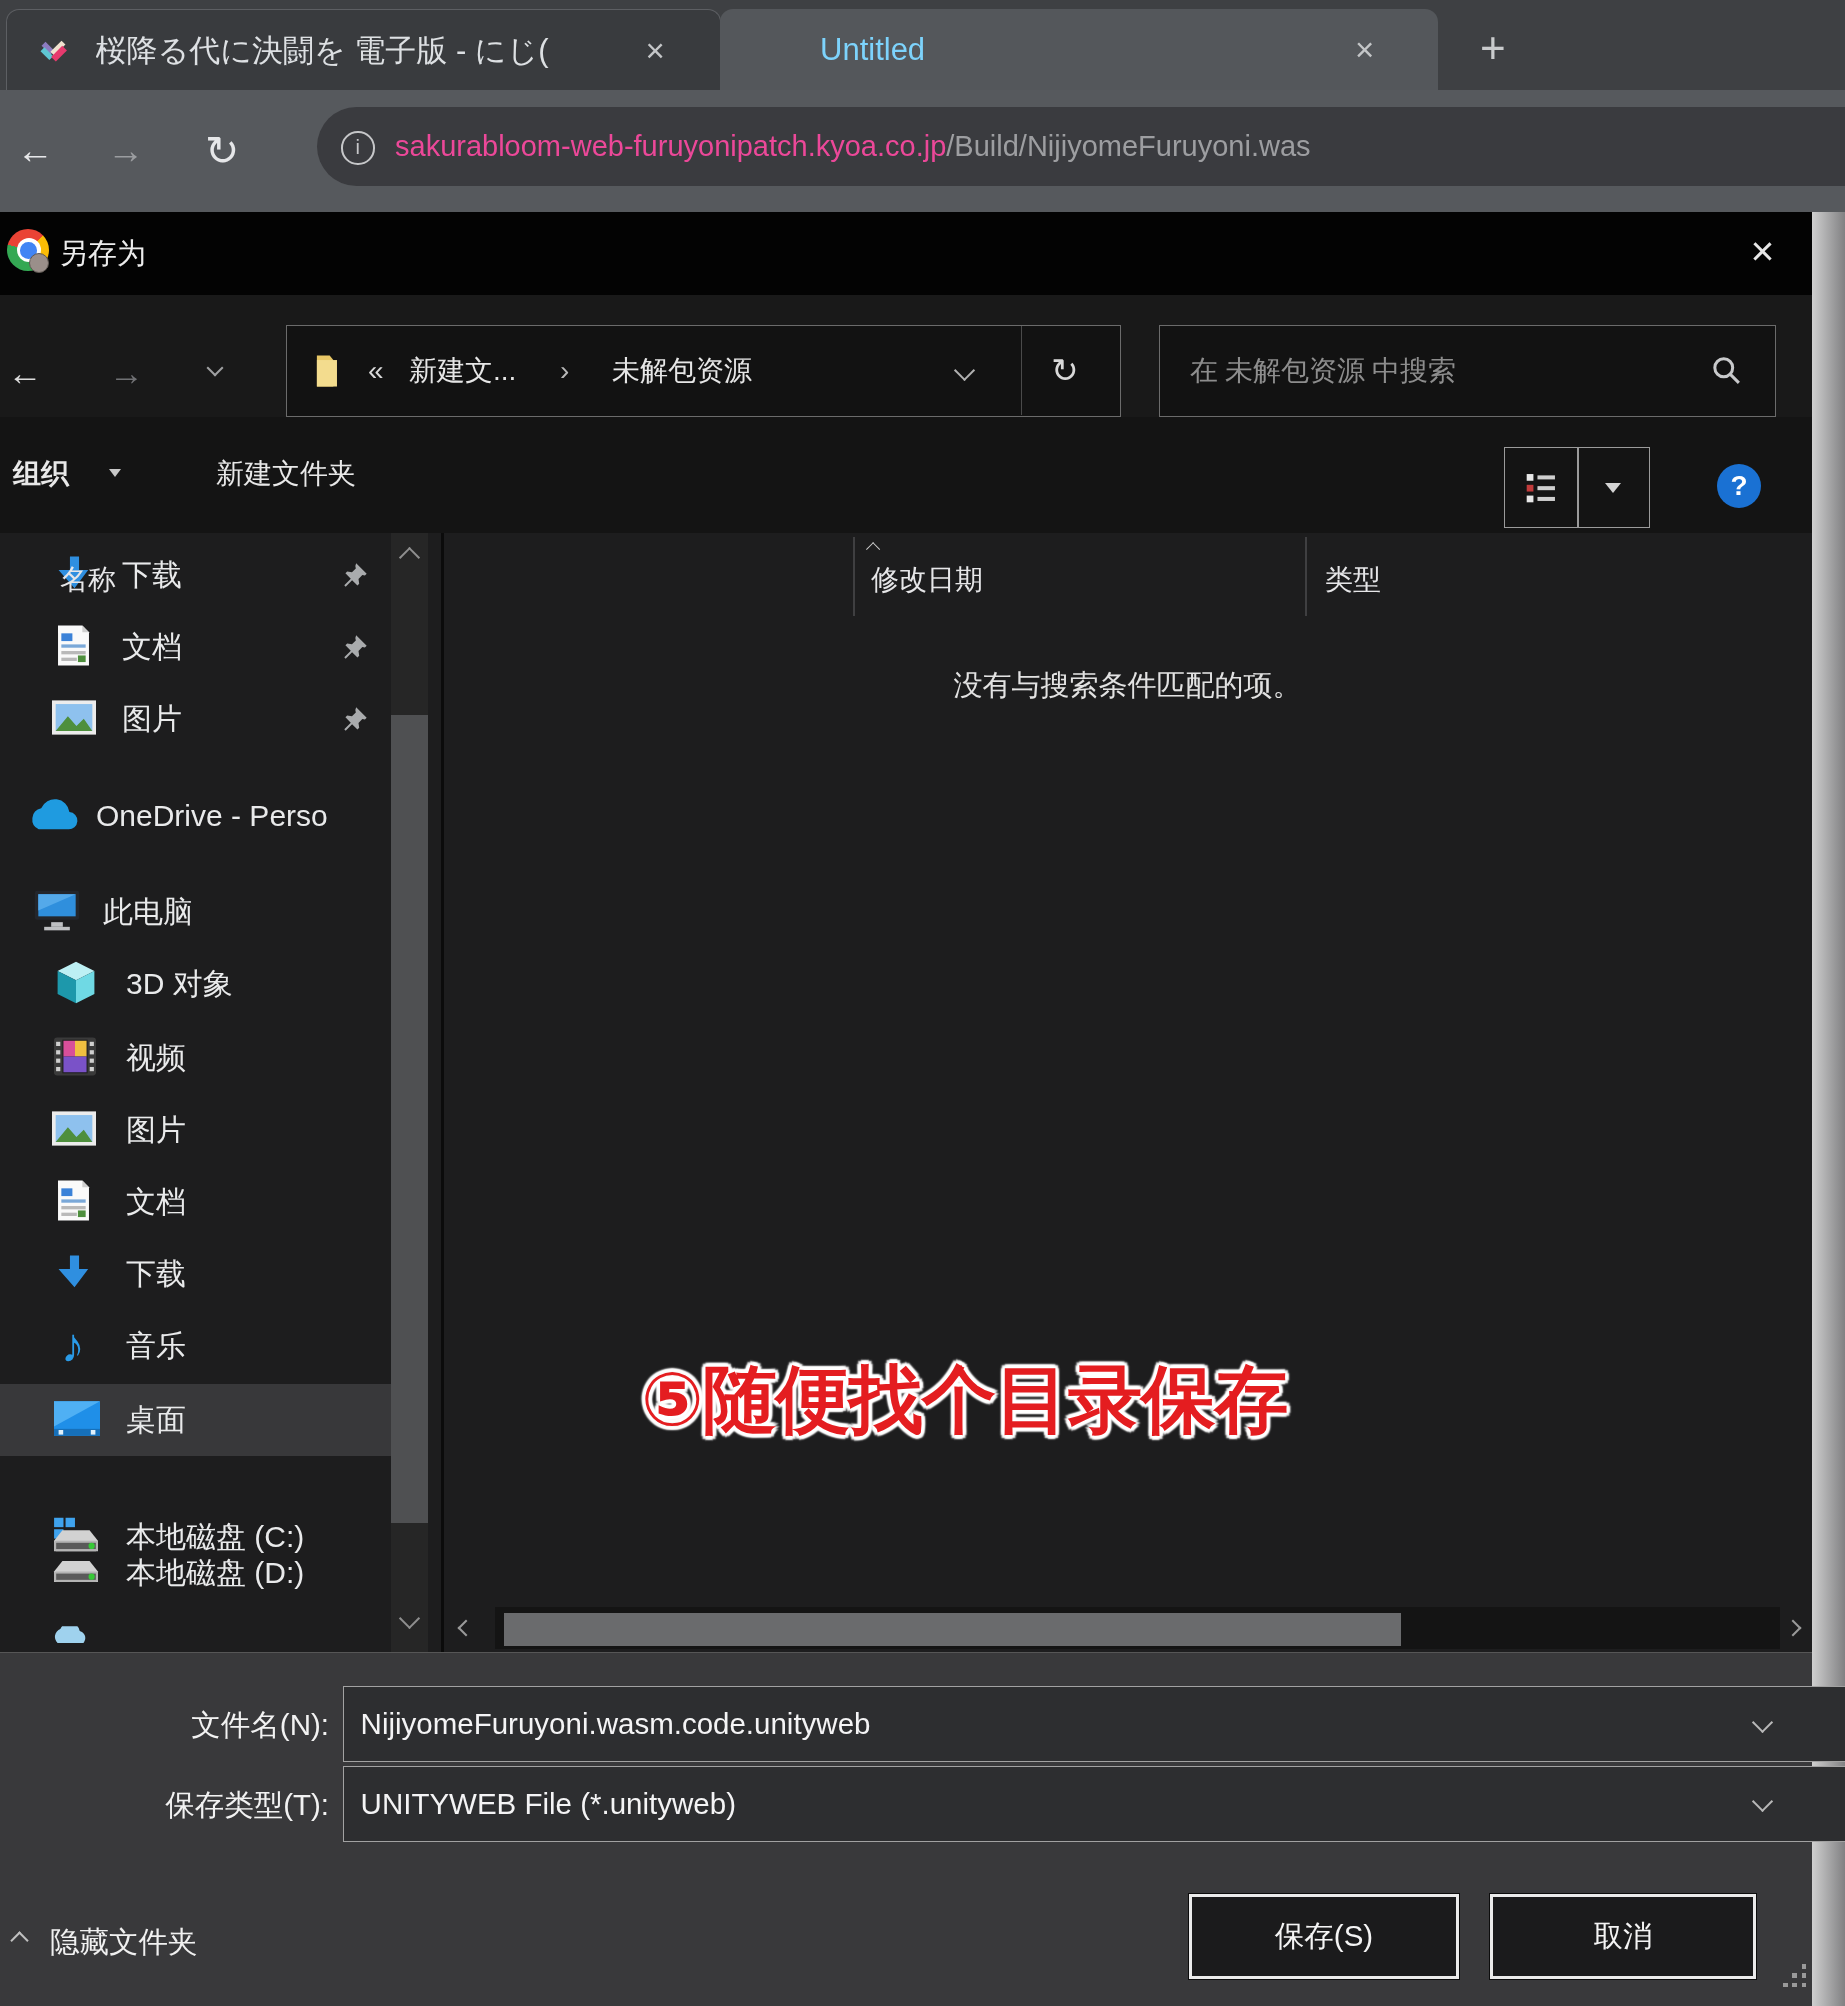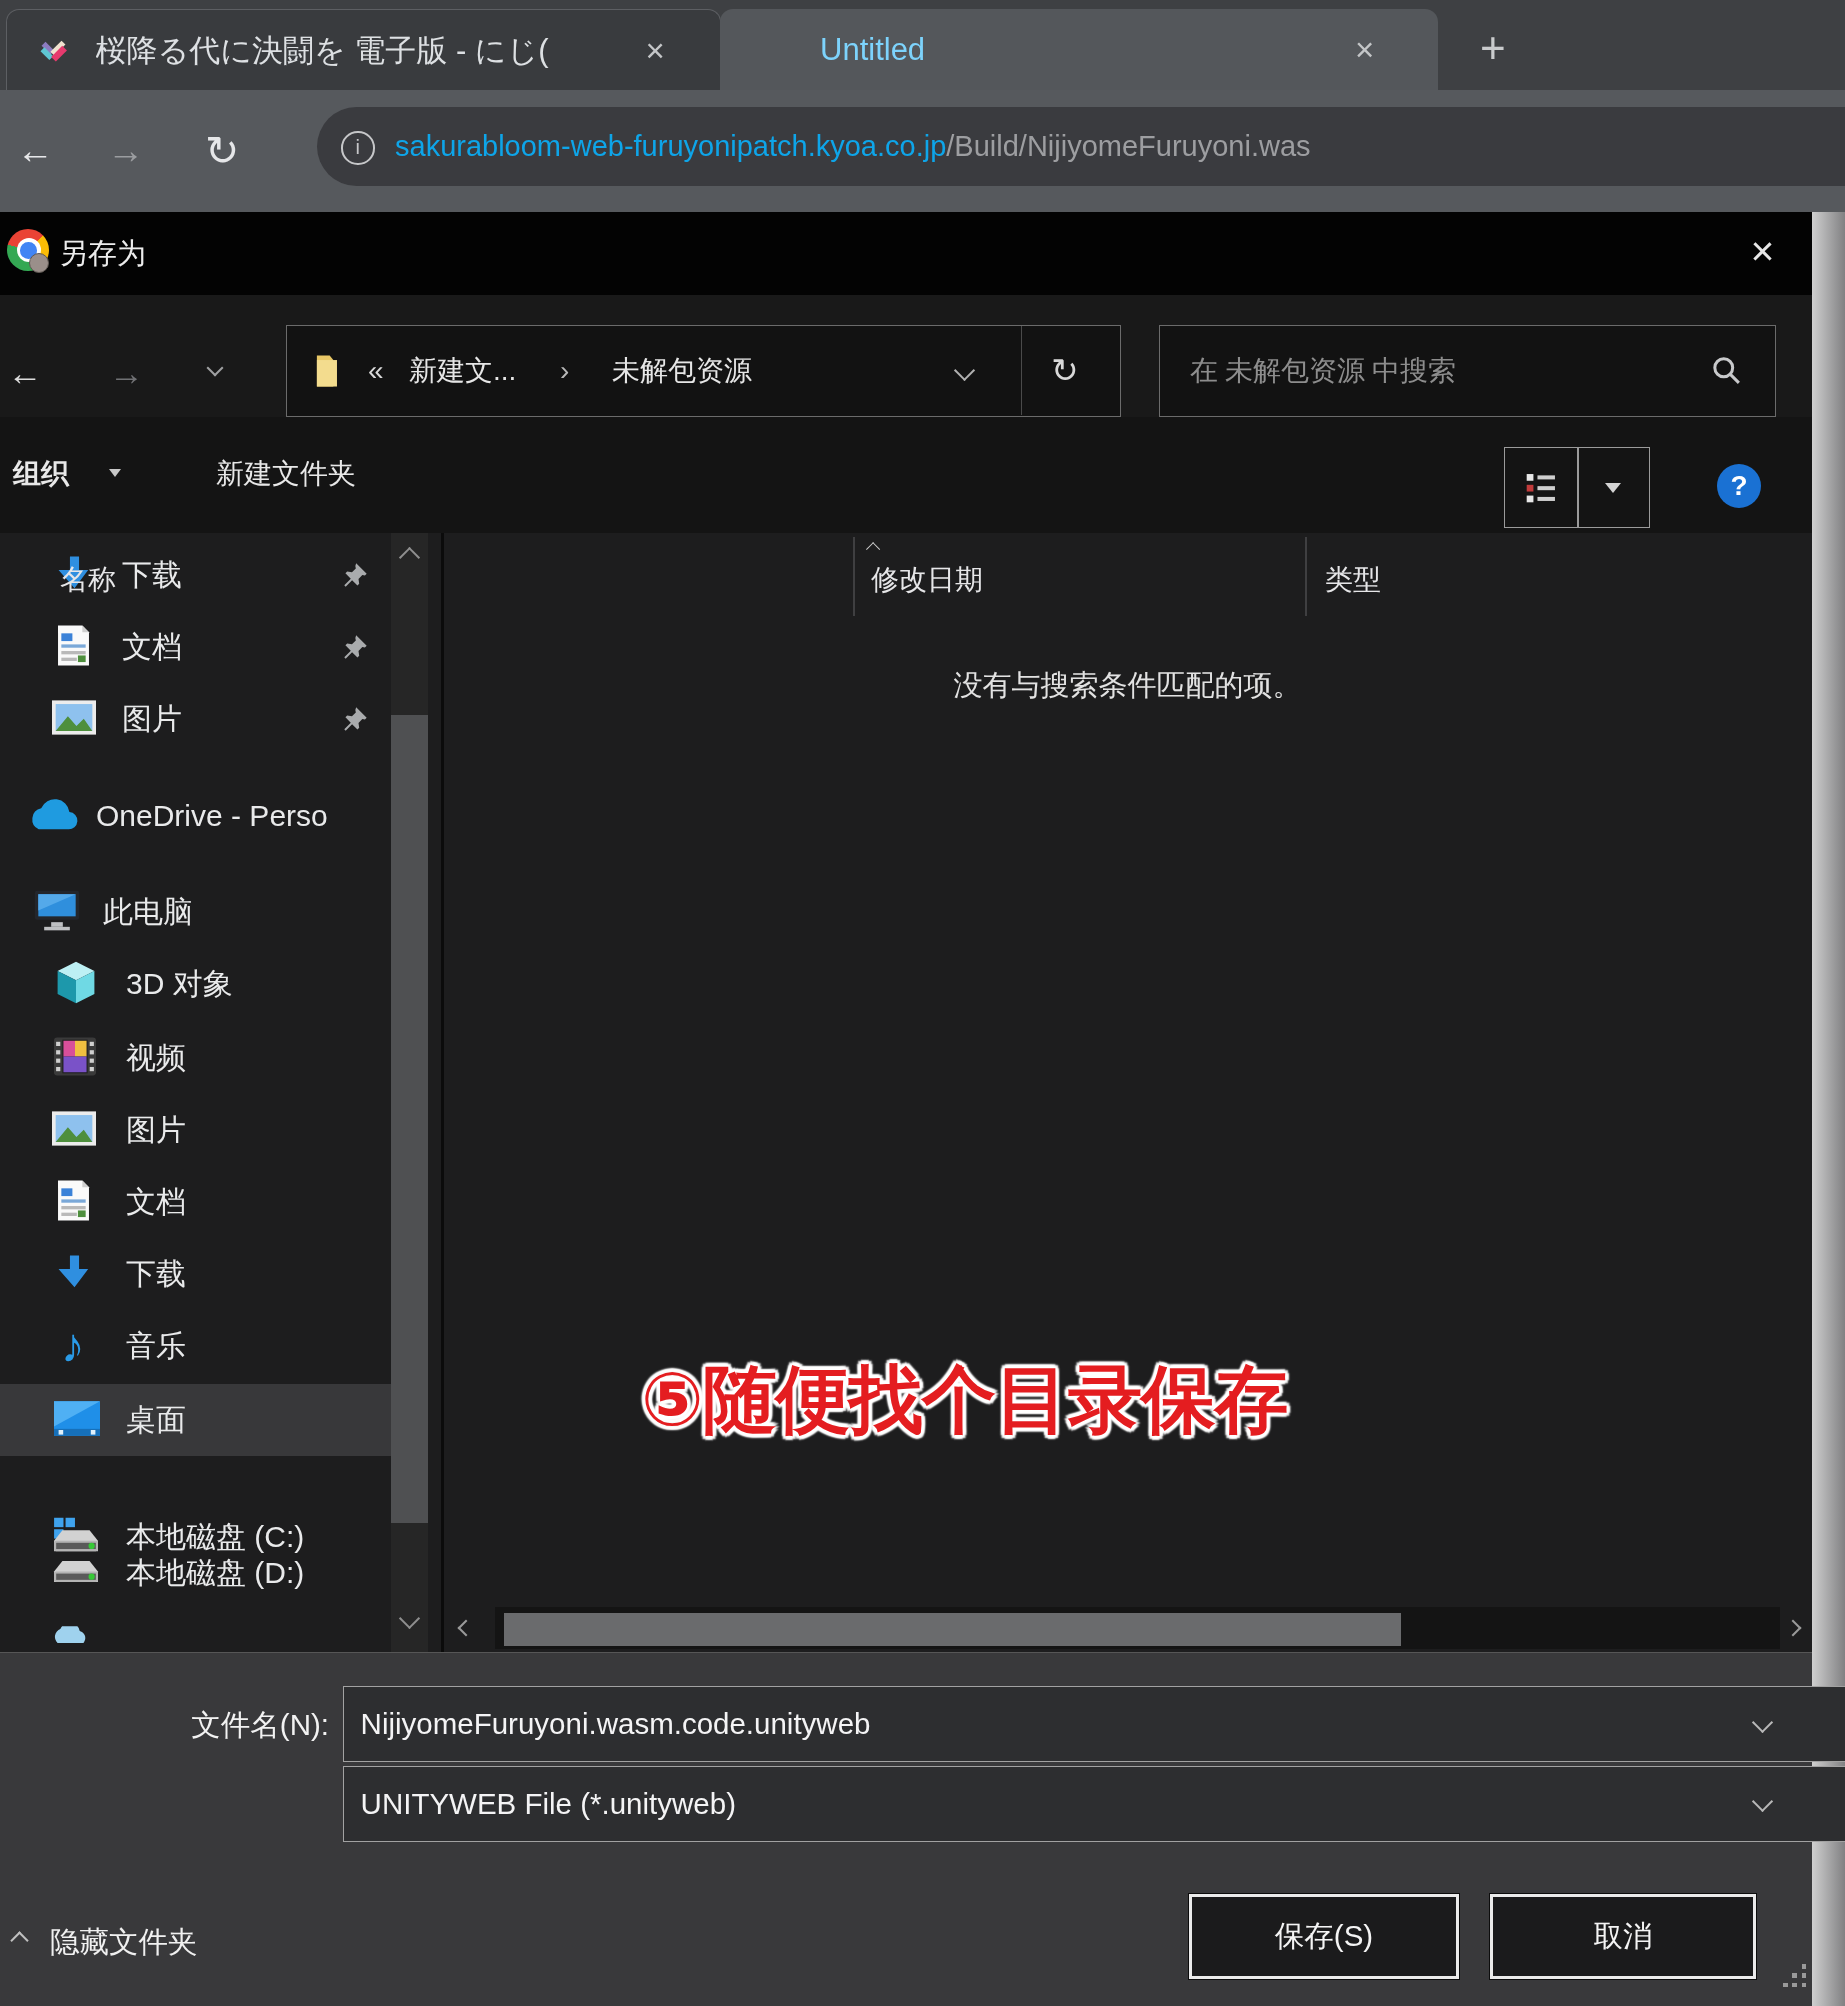--- a/index.html
+++ b/index.html
@@ -90,21 +90,21 @@
 
   <span class="abs newtab">+</span>
 
   <div class="abs btoolbar"></div>
   <span class="abs navglyph" style="left:16.6px;top:90px;color:#e6e7e9;">←</span>
   <span class="abs navglyph" style="left:107px;top:90px;color:#9b9da0;">→</span>
   <span class="abs navglyph" style="left:205px;top:90px;color:#e6e7e9;font-size:41px;">↻</span>
   <div class="abs urlpill"></div>
   <i class="abs infoc">i</i>
   <div class="abs urltext">
-    <span style="color:#0ea5e9;margin-top:8px;">sakurabloom-web-furuyonipatch.kyoa.co.jp</span><span style="color:#9d9ea1;">/Build/NijiyomeFuruyoni.was</span>
+    <span style="color:#ec4899;margin-top:8px;">sakurabloom-web-furuyonipatch.kyoa.co.jp</span><span style="color:#9d9ea1;">/Build/NijiyomeFuruyoni.was</span>
   </div>
 
   <div class="abs" style="left:0;top:212px;width:1812px;height:1794px;background:#191919;"></div>
   <div class="abs rightstrip"></div>
 
   <div class="abs dlg-title"></div>
   <div class="abs" style="left:7.4px;top:229px;width:42px;height:42px;border-radius:50%;
        background:conic-gradient(from 45deg,#fbbc05 0 120deg,#34a853 120deg 240deg,#ea4335 240deg 360deg);">
     <div class="abs" style="left:9.2px;top:9.2px;width:24px;height:24px;border-radius:50%;background:#fff;"></div>
     <div class="abs" style="left:13px;top:13px;width:16.6px;height:16.6px;border-radius:50%;background:#4285f4;"></div>
@@ -352,20 +352,21 @@
     <div class="abs" style="left:504px;top:1080px;width:897px;height:33px;background:#6a6b6d;"></div>
     <span class="abs chev chev-right" style="left:1787px;top:1089px;border-color:#9a9a9a;width:10px;height:10px;"></span>
   </div>
   <div class="abs vdiv"></div>
 
   <div class="abs footer"></div>
   <span class="abs flabel" style="top:1686px;">文件名(N):</span>
   <input class="abs finput" style="top: 1686px;" value="NijiyomeFuruyoni.wasm.code.unityweb">
   <span class="abs chev chev-down" style="left:1755px;top:1715px;border-color:#b8b8b8;"></span>
 
+  <span class="abs flabel" style="top:1766px;">保存类型(T):</span>
   <div class="abs finput" style="top:1766px;line-height:74px;">UNITYWEB File (*.unityweb)</div>
   <span class="abs chev chev-down" style="left:1755px;top:1794px;border-color:#b8b8b8;"></span>
 
   <span class="abs chev chev-up" style="left:13px;top:1934px;border-color:#c0c0c0;width:11px;height:11px;"></span>
   <span class="abs" style="left:50px;top:1918px;font-size:29.5px;color:#f0f0f0;line-height:48px;">隐藏文件夹</span>
 
   <div class="abs wbtn" style="left:1189px;width:264px;">保存(S)</div>
   <div class="abs wbtn" style="left:1490px;width:260px;">取消</div>
 
   <div class="abs" style="left:1783px;top:1964px;width:24px;height:24px;">

